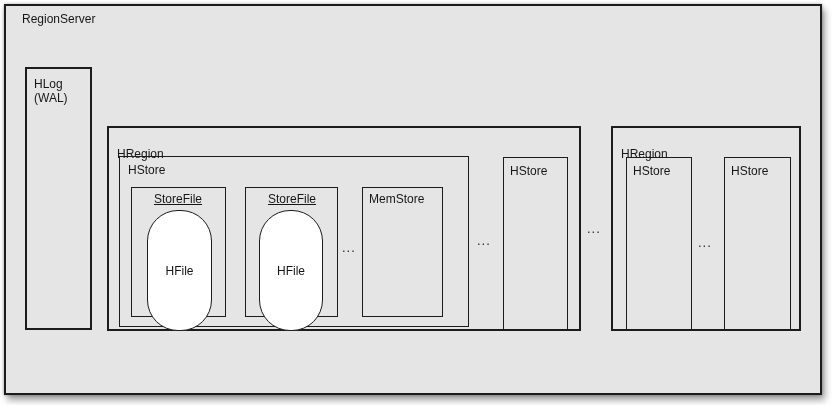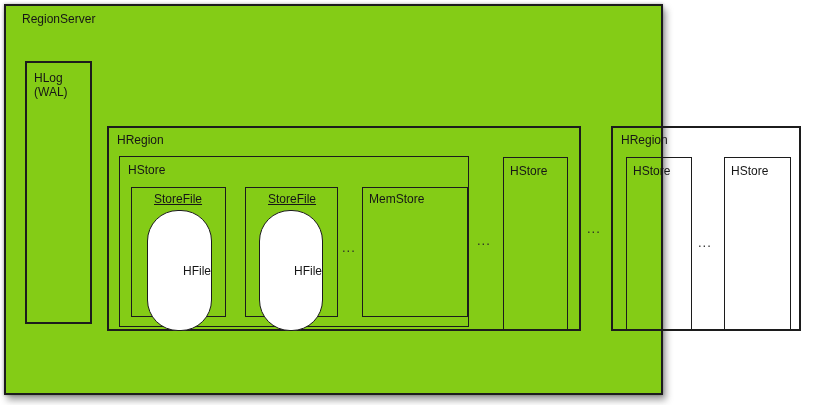--- a/index.html
+++ b/index.html
@@ -23,53 +23,53 @@
   }
   .heavy { border-width: 2px; }
   .lbl {
     font-size: 12px;
     line-height: 14px;
     color: #161616;
     white-space: nowrap;
   }
   
   #regionserver {
-    left: 4px; top: 4px; width: 659px; height: 391px;
+    left: 4px; top: 4px; width: 818px; height: 391px;
     box-shadow: 0 0 3px rgba(0,0,0,0.30), 3px 5px 7px rgba(0,0,0,0.38);
-    background: #84cc16;
+    background: #e5e5e5;
   }
   #regionserver > .lbl { position: absolute; left: 16px; top: 6px; }
 
-  #hlog { left: 25px; top: 61px; width: 67px; height: 263px; }
+  #hlog { left: 25px; top: 67px; width: 67px; height: 263px; }
   #hlog .lbl { position: absolute; left: 7px; top: 8px; }
 
   #blockcache {
     left: 108px; top: 35px; width: 689px; height: 66px;
     display: flex; align-items: center; justify-content: center;
   }
 
   #hregion-left  { left: 107px; top: 126px; width: 474px; height: 205px; }
   #hregion-right { left: 611px; top: 126px; width: 190px; height: 205px; }
-  .region-lbl { position: absolute; left: 8px; top: 5px; text-align: right; }
+  .region-lbl { position: absolute; left: 8px; top: 19px; text-align: right; }
 
   #hstore-main { left: 119px; top: 156px; width: 350px; height: 171px; }
   #hstore-main > .lbl { position: absolute; left: 8px; top: 6px; }
 
   #storefile-1 { left: 131px; top: 187px; width: 95px;  height: 130px; z-index: 3; }
   #storefile-2 { left: 245px; top: 187px; width: 93px;  height: 130px; z-index: 3; }
   .storefile-lbl { position: absolute; left: 22px; top: 4px; text-decoration: underline; }
 
   .hfile {
     background: #ffffff; z-index: 5;
-    display: flex; align-items: center; justify-content: flex-end; border-radius: 31px;
+    display: flex; align-items: center; justify-content: center; border-radius: 31px;
   }
   #hfile-1 { left: 147px; top: 210px; width: 65px; height: 121px; }
   #hfile-2 { left: 259px; top: 210px; width: 64px; height: 121px; }
 
-  #memstore { left: 362px; top: 187px; width: 106px; height: 130px; text-decoration: underline; }
+  #memstore { left: 362px; top: 187px; width: 81px; height: 130px; text-decoration: underline; }
   #memstore .lbl { position: absolute; left: 6px; top: 4px; }
 
   .hstore-tall { z-index: 2; }
   #hstore-t1 { left: 503px; top: 157px; width: 65px; height: 174px; }
   #hstore-t2 { left: 626px; top: 157px; width: 66px; height: 174px; }
   #hstore-t3 { left: 724px; top: 157px; width: 67px; height: 174px; }
   .hstore-tall .lbl { position: absolute; left: 6px; top: 6px; }
 
   .dots {
     position: absolute;

